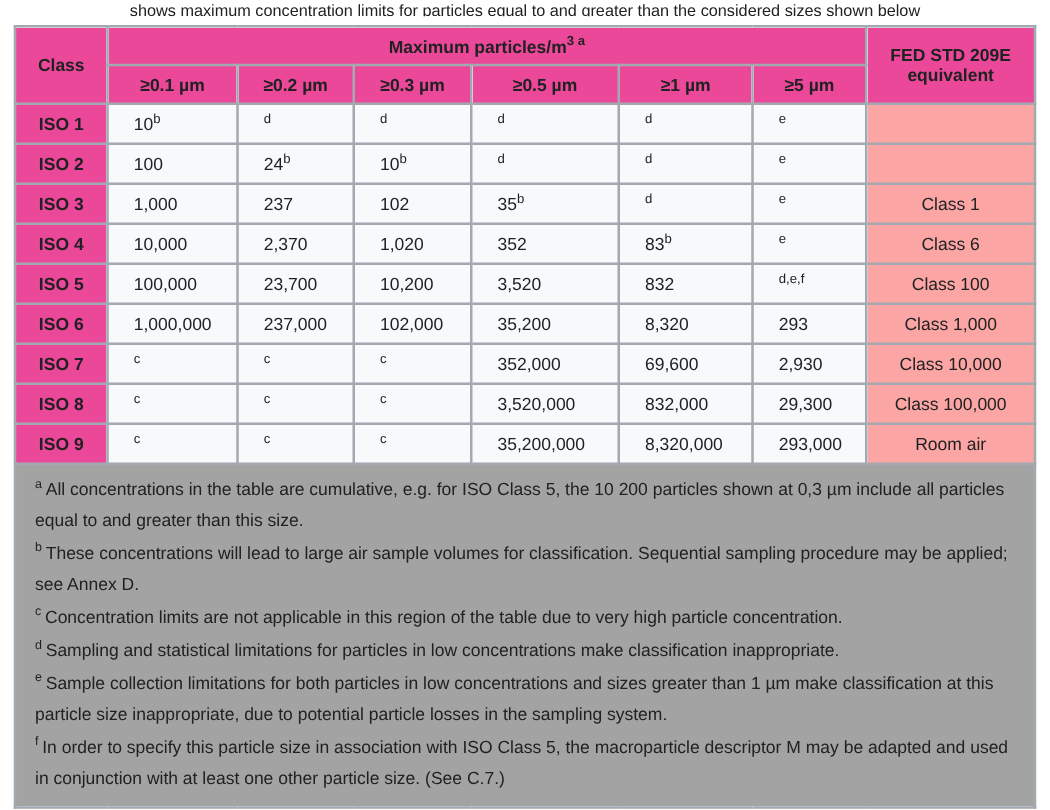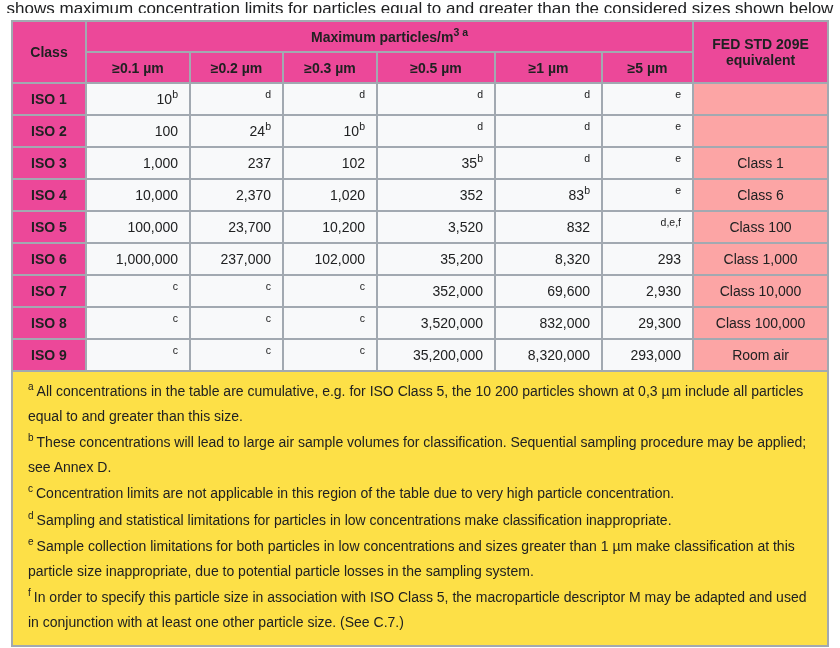--- a/index.html
+++ b/index.html
@@ -13,21 +13,21 @@
     overflow: hidden;
   }
   .caption-clip {
     height: 13px;
     overflow: hidden;
     text-align: center;
   }
   .caption-clip span {
     display: inline-block;
     margin-top: -14px;
-    font-size: 17px;
+    font-size: 13px;
     line-height: 16px;
     color: #202122;
     white-space: nowrap;
   }
   table.iso {
     border-collapse: collapse;
     table-layout: fixed;
     margin: 7px 0 0 11px;
     width: 818px;
     background: #f8f9fa;
@@ -45,34 +45,34 @@
   }
   table.iso thead tr { height: 31px; }
   table.iso tbody tr { height: 32px; }
   th.class-col {
     background: #eaecf0;
     font-weight: bold;
     text-align: center;
   }
   td.num {
     background: #f8f9fa;
-    text-align: right;
-    padding: 2px 11px 2px 4px;
+    text-align: left;
+    padding: 2px 11px 2px 20px;
   }
   td.fed {
     background: #fca5a5;
     text-align: center;
     padding: 2px 4px;
   }
   table.iso sup {
     font-size: 10.5px;
     line-height: 0;
   }
   td.footnotes {
-    background: #fde047;
+    background: #a3a3a3;
     padding: 5px 15px 9px 15px;
     font-size: 12.3px;
     text-align: left;
     vertical-align: top;
   }
   td.footnotes p {
     margin: 2px 0;
     line-height: 24.5px;
   }
   td.footnotes sup {

